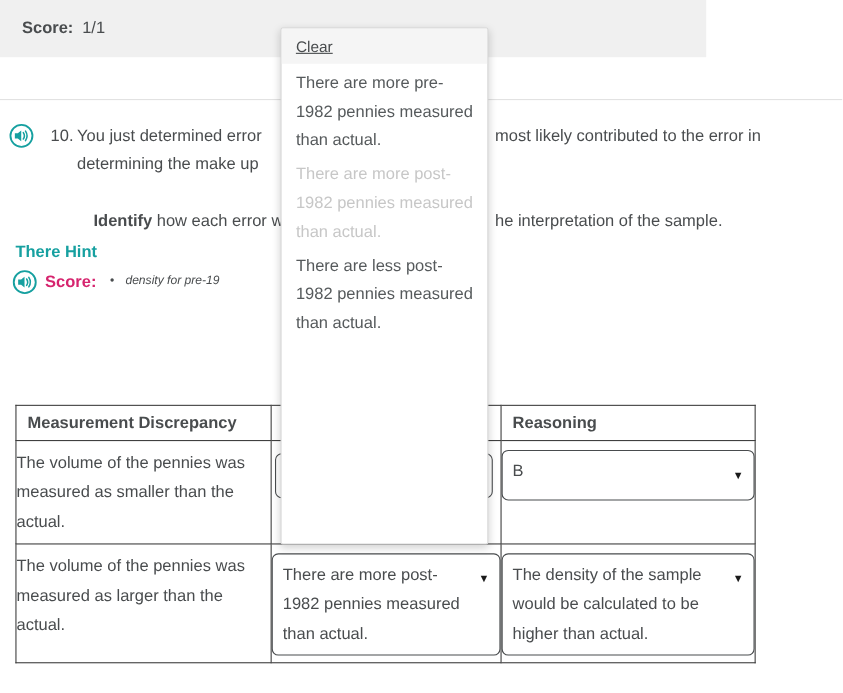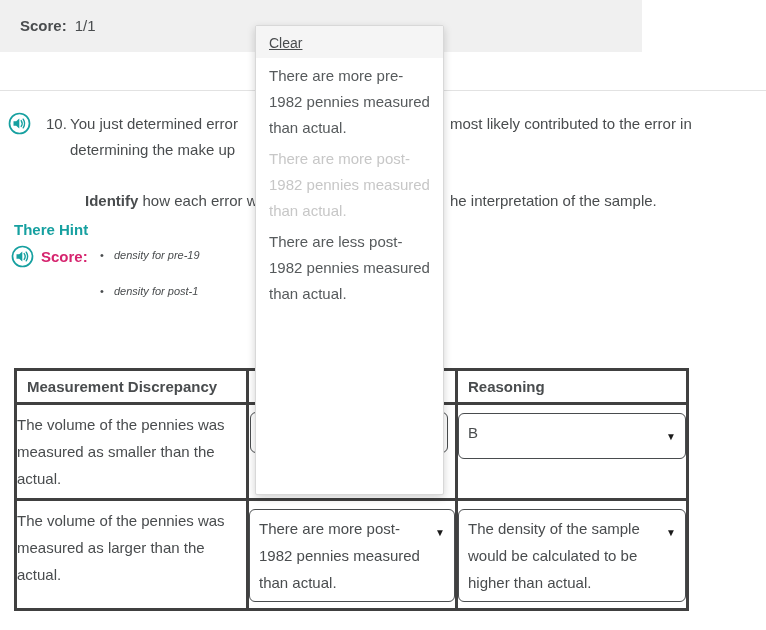--- a/index.html
+++ b/index.html
@@ -26,21 +26,21 @@
   .bold { font-weight:bold; }
 
   .hide-hint { left:14px; top:220px; color:#16a0a0; font-weight:bold; cursor:pointer; }
   .hint-label { left:41px; top:247px; color:#d6246e; font-weight:bold; }
   .bullet-row { position:absolute; left:100px; font-size:11px; z-index:2; white-space:nowrap; }
   .bullet-dot { display:inline-block; width:14px; color:#494c4e; }
   .bullet-text { font-style:italic; }
 
   
   table.grid { position:absolute; left:14px; top:368px; width:672px; border-collapse:collapse; z-index:2; table-layout:fixed; background:#fff; }
-  table.grid th, table.grid td { border:3px solid #404040; vertical-align:top; text-align:left; font-size:15px; }
+  table.grid th, table.grid td { border:1px solid #404040; vertical-align:top; text-align:left; font-size:15px; }
   table.grid th { font-weight:bold; padding:7px 10px; height:32px; }
   table.grid td { padding:6px 0; line-height:27px; }
   .c1 { width:232px; } .c2 { width:209px; } .c3 { width:231px; }
   .r1 { height:90px; } .r2 { height:100px; }
 
   
   .sel { position:relative; background:#fff; border:1px solid #494c4e; border-radius:6px;
          padding:5px 26px 5px 9px; font-size:15px; line-height:27px; color:#494c4e;
          cursor:pointer; white-space:normal; }
   .sel .caret { position:absolute; top:9px; right:9px; font-size:10px; color:#1a1a1a; }
@@ -96,23 +96,20 @@
       <path d="M5.5 9.2 L8.2 9.2 L11.3 6.6 L11.3 16.4 L8.2 13.8 L5.5 13.8 Z" fill="#16a0a0"></path>
       <path d="M13.2 8.6 Q15.2 11.5 13.2 14.4" fill="none" stroke="#16a0a0" stroke-width="1.4" stroke-linecap="round"></path>
       <path d="M15.2 7.2 Q18 11.5 15.2 15.8" fill="none" stroke="#16a0a0" stroke-width="1.4" stroke-linecap="round"></path>
     </svg>
   </div>
   <div class="abs hint-label">Score:</div>
 
   <div class="bullet-row" style="top:249px;">
     <span class="bullet-dot">•</span><span class="bullet-text">density for pre-19</span>
   </div>
-  <div class="bullet-row" style="top:285px;">
-    <span class="bullet-dot">•</span><span class="bullet-text">density for post-1</span>
-  </div>
 
   <table class="grid">
     <colgroup>
         <col class="c1">
         <col class="c2">
         <col class="c3">
       </colgroup>
     <tbody>
         <tr>
       <th>Measurement Discrepancy</th>

